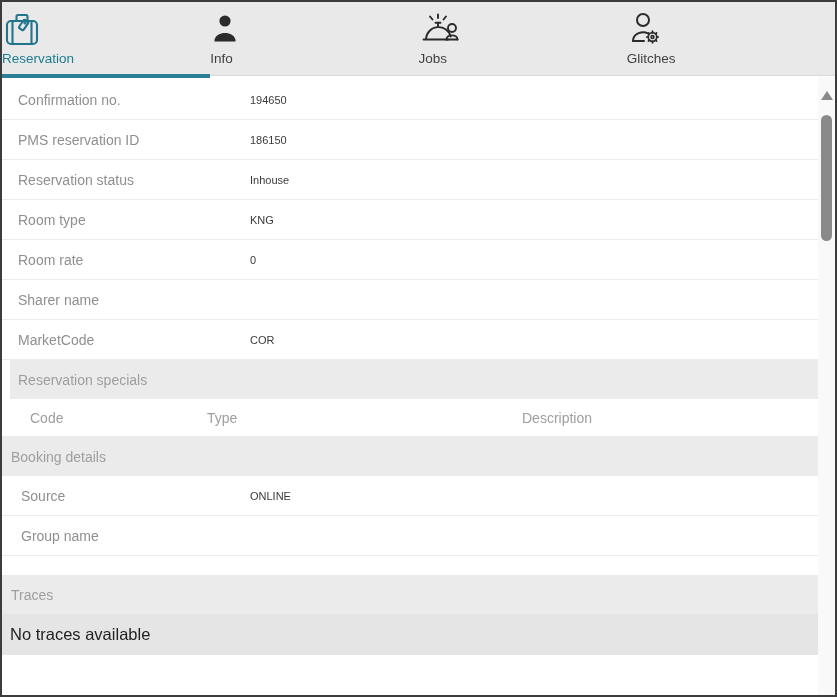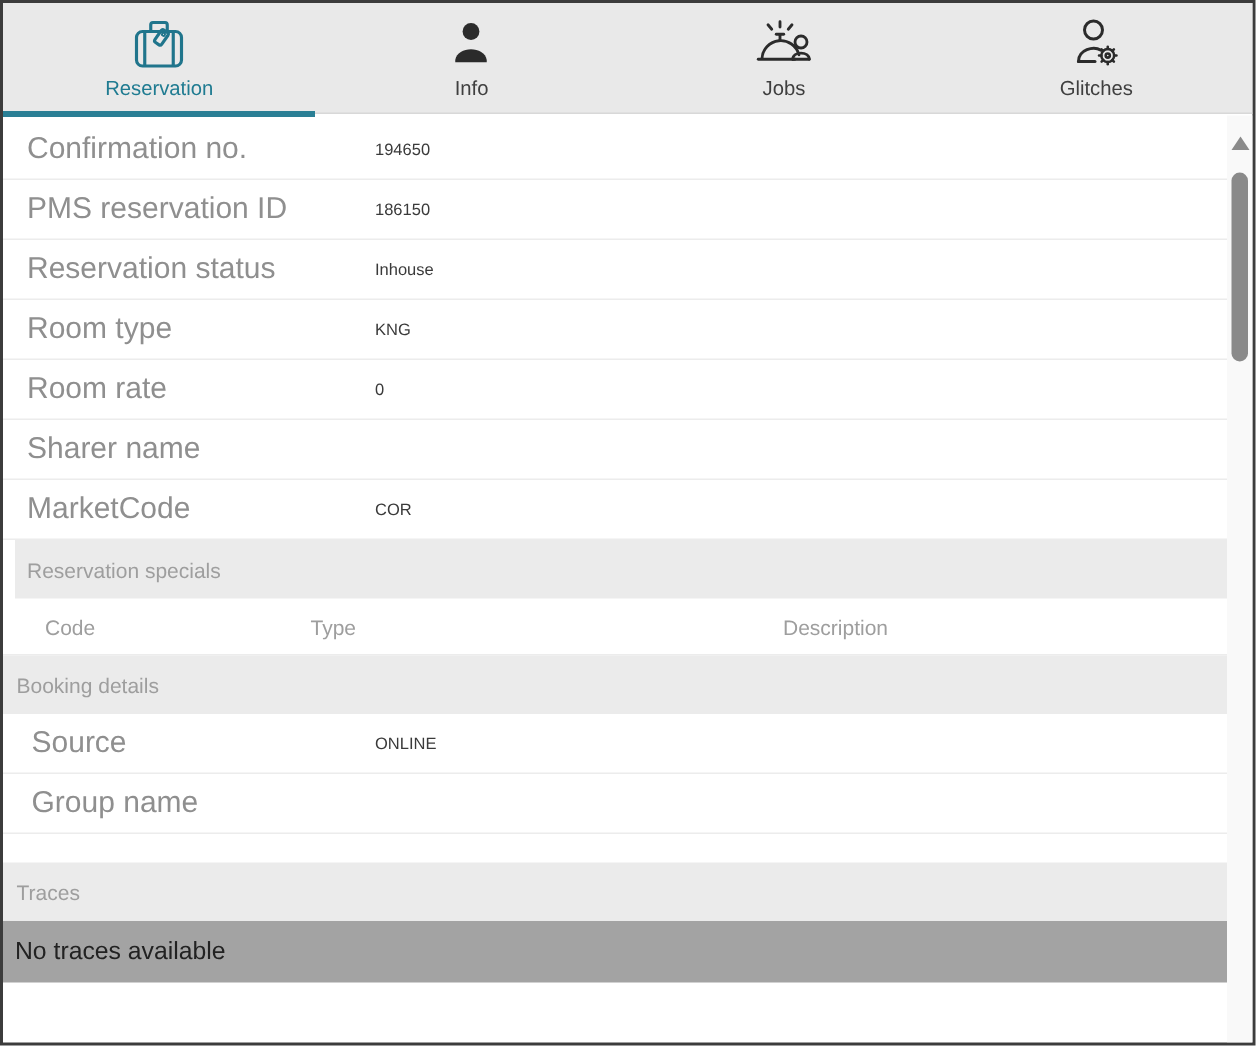--- a/index.html
+++ b/index.html
@@ -19,21 +19,21 @@
   .tabbar {
     position: relative;
     display: flex;
     height: 74px;
     background: #e9e9e9;
     border-bottom: 1px solid #d8d8d8;
   }
   .tab {
     flex: 1 1 0;
     display: flex; flex-direction: column;
-    align-items: center; justify-content: flex-start;
+    align-items: flex-start; justify-content: flex-start;
     padding-top: 7px;
     cursor: pointer;
   }
   .tab .icon-wrap { height: 40px; display: flex; align-items: center; justify-content: center; }
   .tab-label { font-size: 13.5px; color: #3f3f3f; margin-top: 2px; }
   .tab.active .tab-label { color: #1f7b91; }
   .active-underline {
     position: absolute;
     left: 0; bottom: -3px;
     width: 25%; height: 4px;
@@ -48,21 +48,21 @@
     padding-top: 4px;
     background: #ffffff;
   }
   .row {
     position: relative;
     height: 40px;
     border-bottom: 1px solid #ececec;
   }
   .row .lbl {
     position: absolute; left: 16px; top: 50%; transform: translateY(-50%);
-    font-size: 20px; color: #8f8f8f;
+    font-size: 14px; color: #8f8f8f;
   }
   .row .val {
     position: absolute; left: 248px; top: 50%; transform: translateY(-50%);
     font-size: 11px; color: #3a3a3a;
   }
   .sec2 .lbl { left: 9px; margin-left: 10px; }
   .section-bar {
     height: 39px;
     background: #ebebeb;
     display: flex; align-items: center;
@@ -81,21 +81,21 @@
   }
   .col-code { left: 28px; }
   .col-type { left: 205px; }
   .col-desc { left: 520px; }
   .gap { height: 19px; background: #ffffff; }
   .empty-row {
     height: 41px;
     display: flex; align-items: center;
     padding-left: 8px;
     font-size: 16.5px; color: #222222;
-    background: #a3a3a3;
+    background: #e5e5e5;
   }
   
   .scrollbar {
     position: absolute;
     top: 75px; right: 0; bottom: 0;
     width: 17px;
     background: #f9f9f9;
   }
   .scroll-up {
     position: absolute; top: 14px; left: 0; width: 17px;

